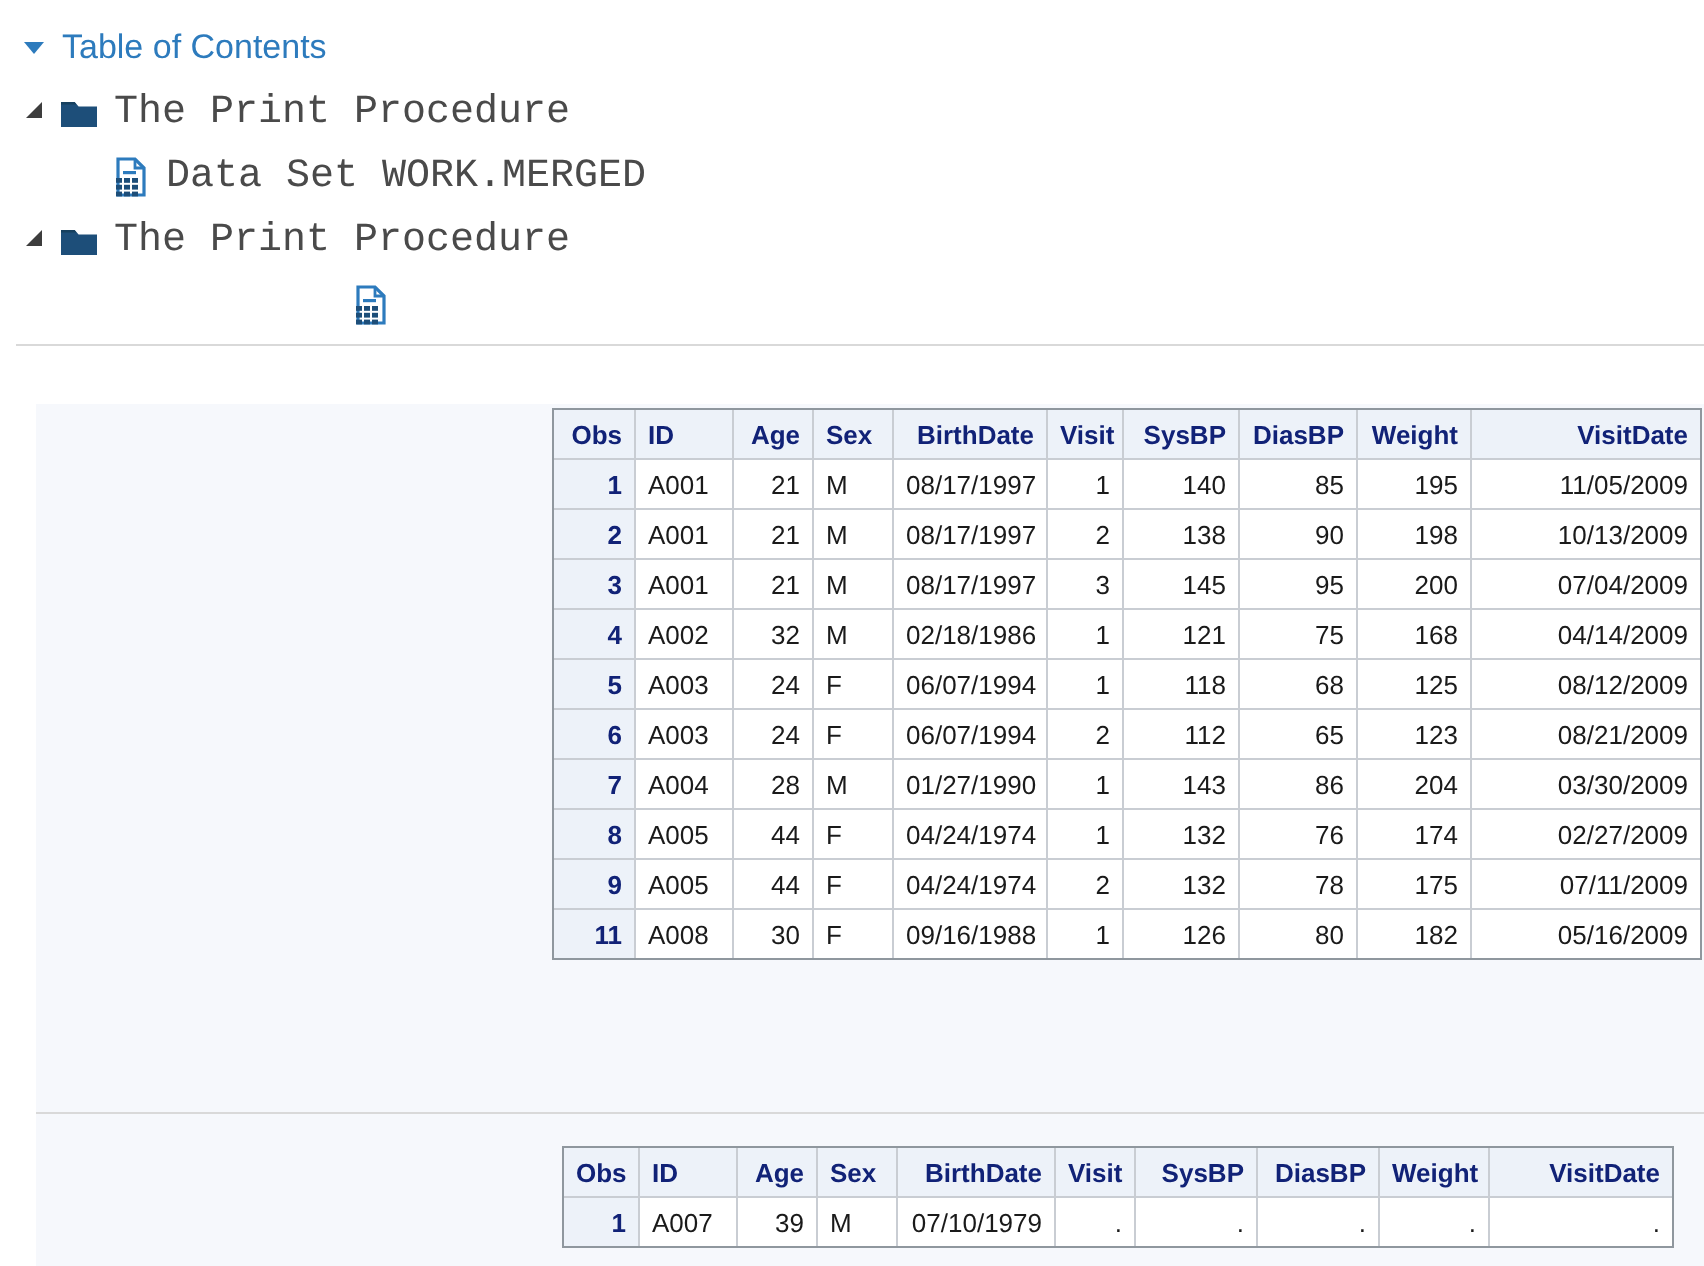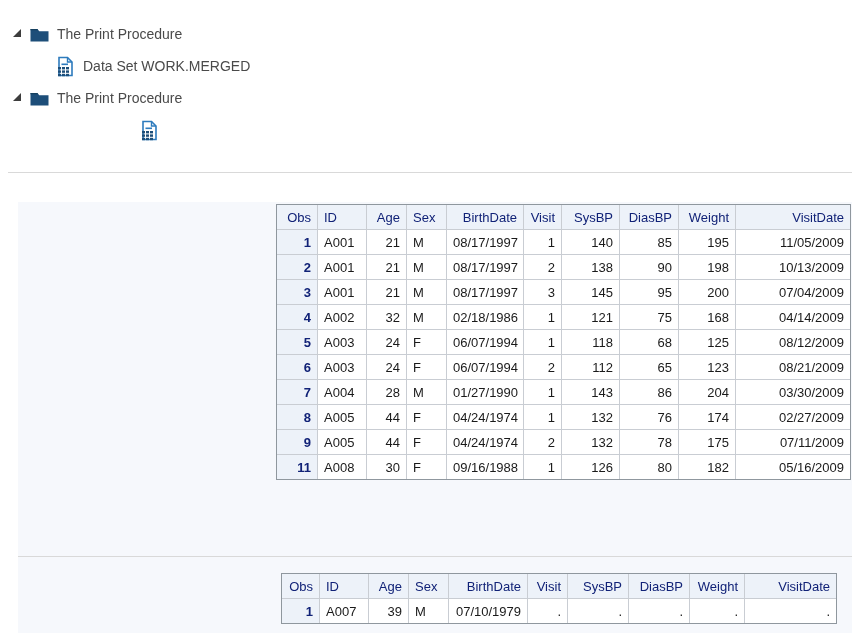--- a/index.html
+++ b/index.html
@@ -25,21 +25,21 @@
   .tree-row{display:flex;align-items:center;height:22px;margin-top:10px;}
   .tree-row.proc{margin-left:3px;}
   .tree-row.ds{margin-left:47px;justify-content:center;}
   .tri-expanded{
     width:0;height:0;
     border-bottom:8px solid #3d3d3d;border-left:8px solid transparent;
     margin-right:9px;margin-top:-2px;
   }
   .folder-ic{display:inline-block;margin-right:8px;line-height:0;}
   .ds-ic{display:inline-block;margin-right:9px;line-height:0;}
-  .tree-label{font-size:14px;color:var(--tree-text,#4a4a4a);white-space:nowrap;}
+  .tree-label{font-size:20px;color:var(--tree-text,#4a4a4a);white-space:nowrap;font-family:Liberation Mono, monospace;}
 
   
   .divider-top{position:absolute;top:172px;left:8px;right:0;height:1px;background:#d9d9d9;}
   .results-panel{
     position:absolute;top:202px;left:18px;right:0;bottom:0;
     background:var(--panel-bg,#f6f8fc);
   }
   .output-divider{position:absolute;top:354px;left:0;right:0;height:1px;background:#d9d9d9;}
 
   
@@ -55,37 +55,41 @@
   table.sas th, table.sas td{
     border-right:1px solid var(--border-inner,#c9cdd3);
     border-bottom:1px solid var(--border-inner,#c9cdd3);
     height:24px;padding:0 6px;overflow:hidden;white-space:nowrap;
   }
   table.sas tr > *:last-child{border-right:none;}
   table.sas tbody tr:last-child > *{border-bottom:none;}
   table.sas thead th{
     background:var(--header-bg,#edf2f9);
     color:var(--header-text,#112277);
-    font-weight:normal;
+    font-weight:bold;
   }
   table.sas tbody th{
     background:var(--header-bg,#edf2f9);
     color:var(--header-text,#112277);
     font-weight:bold;
   }
   table.sas td{color:#1a1a1a;}
   .a-r{text-align:right;}
   .a-l{text-align:left;}
 </style>
 </head>
 <body>
 
 <div class="page">
 
   <div class="toc">
+    <div class="toc-root">
+      <span class="tri-down"></span>
+      <span class="toc-root-label">Table of Contents</span>
+    </div>
 
     <div class="tree-row proc">
       <span class="tri-expanded"></span>
       <span class="folder-ic">
         <svg width="19" height="15" viewBox="0 0 19 15">
           <path d="M0.5 2 h6.8 l2 2.3 h9.2 v10.2 h-18 z" fill="#1d4e79"></path>
           <path d="M0.5 2 h6.8 l1 1.2 h-7.8 z" fill="#16405f"></path>
         </svg>
       </span>
       <span class="tree-label">The Print Procedure</span>

